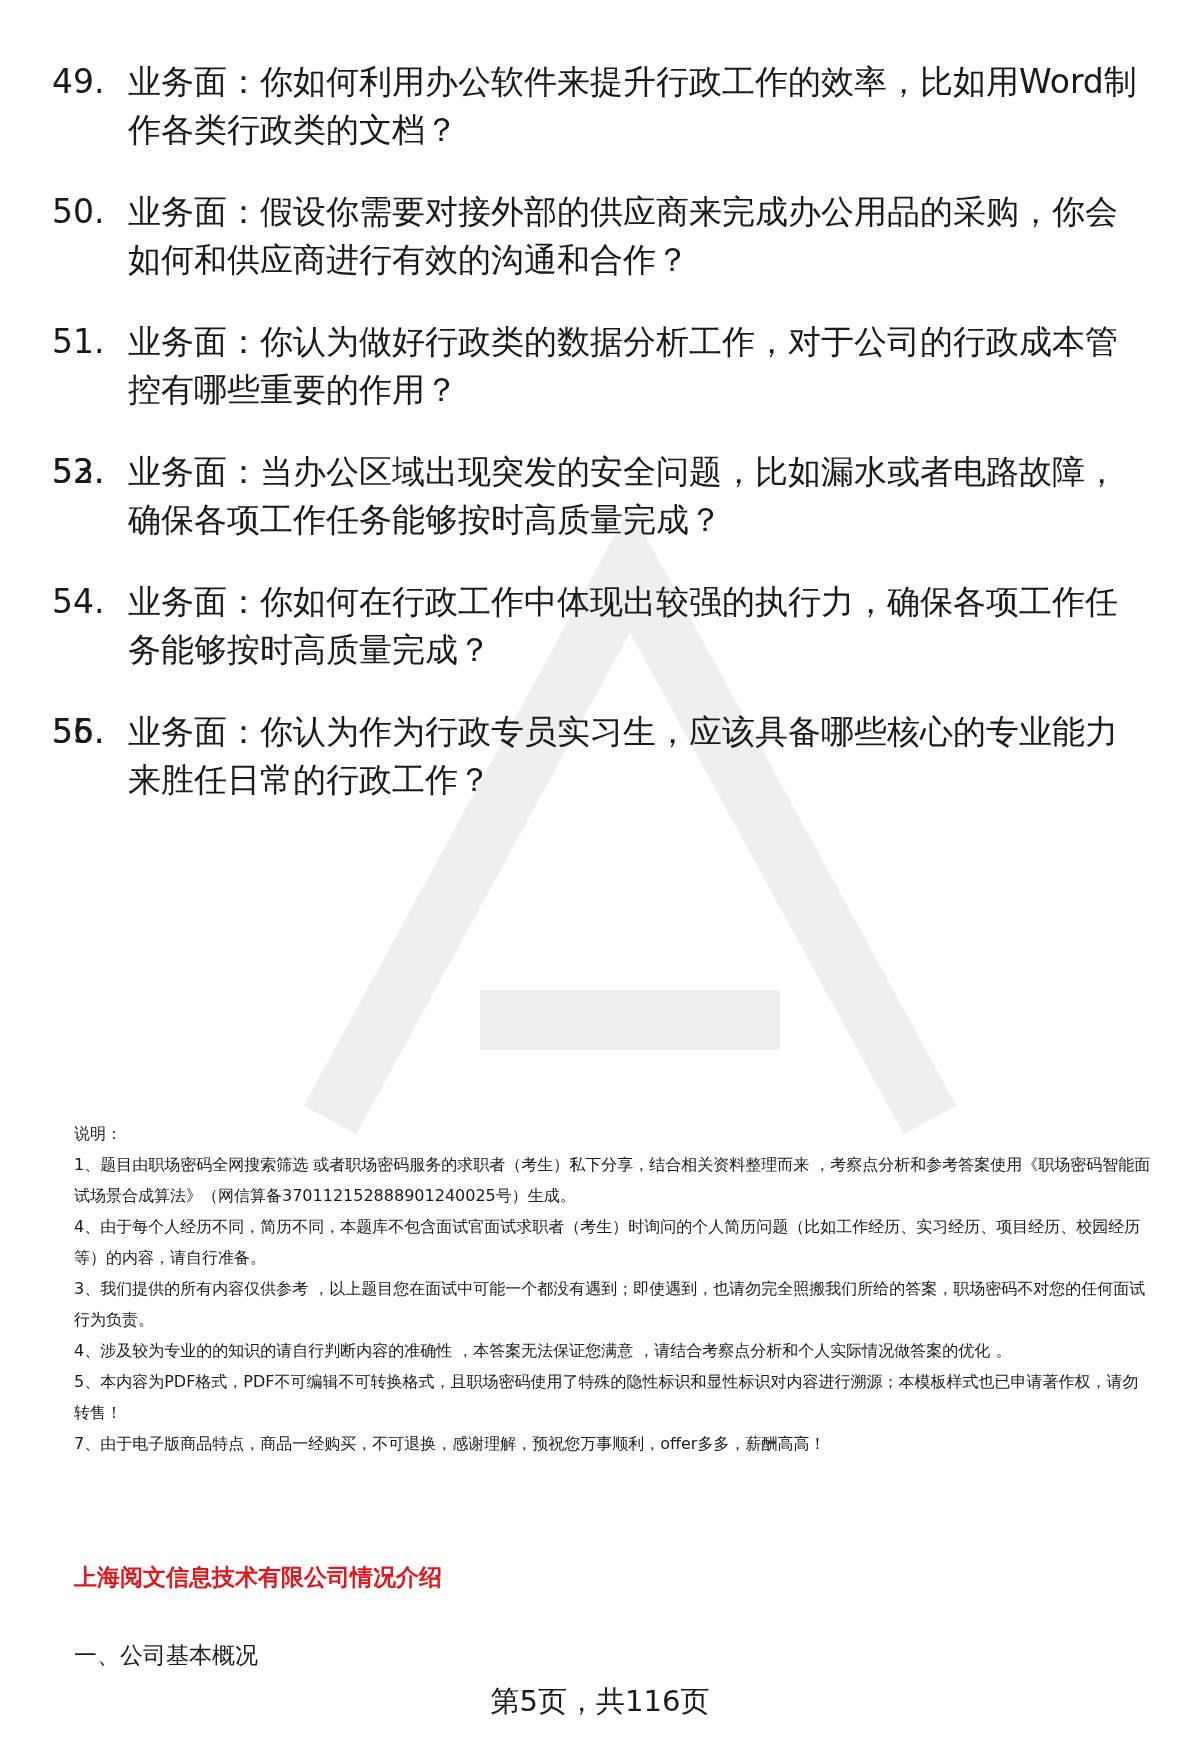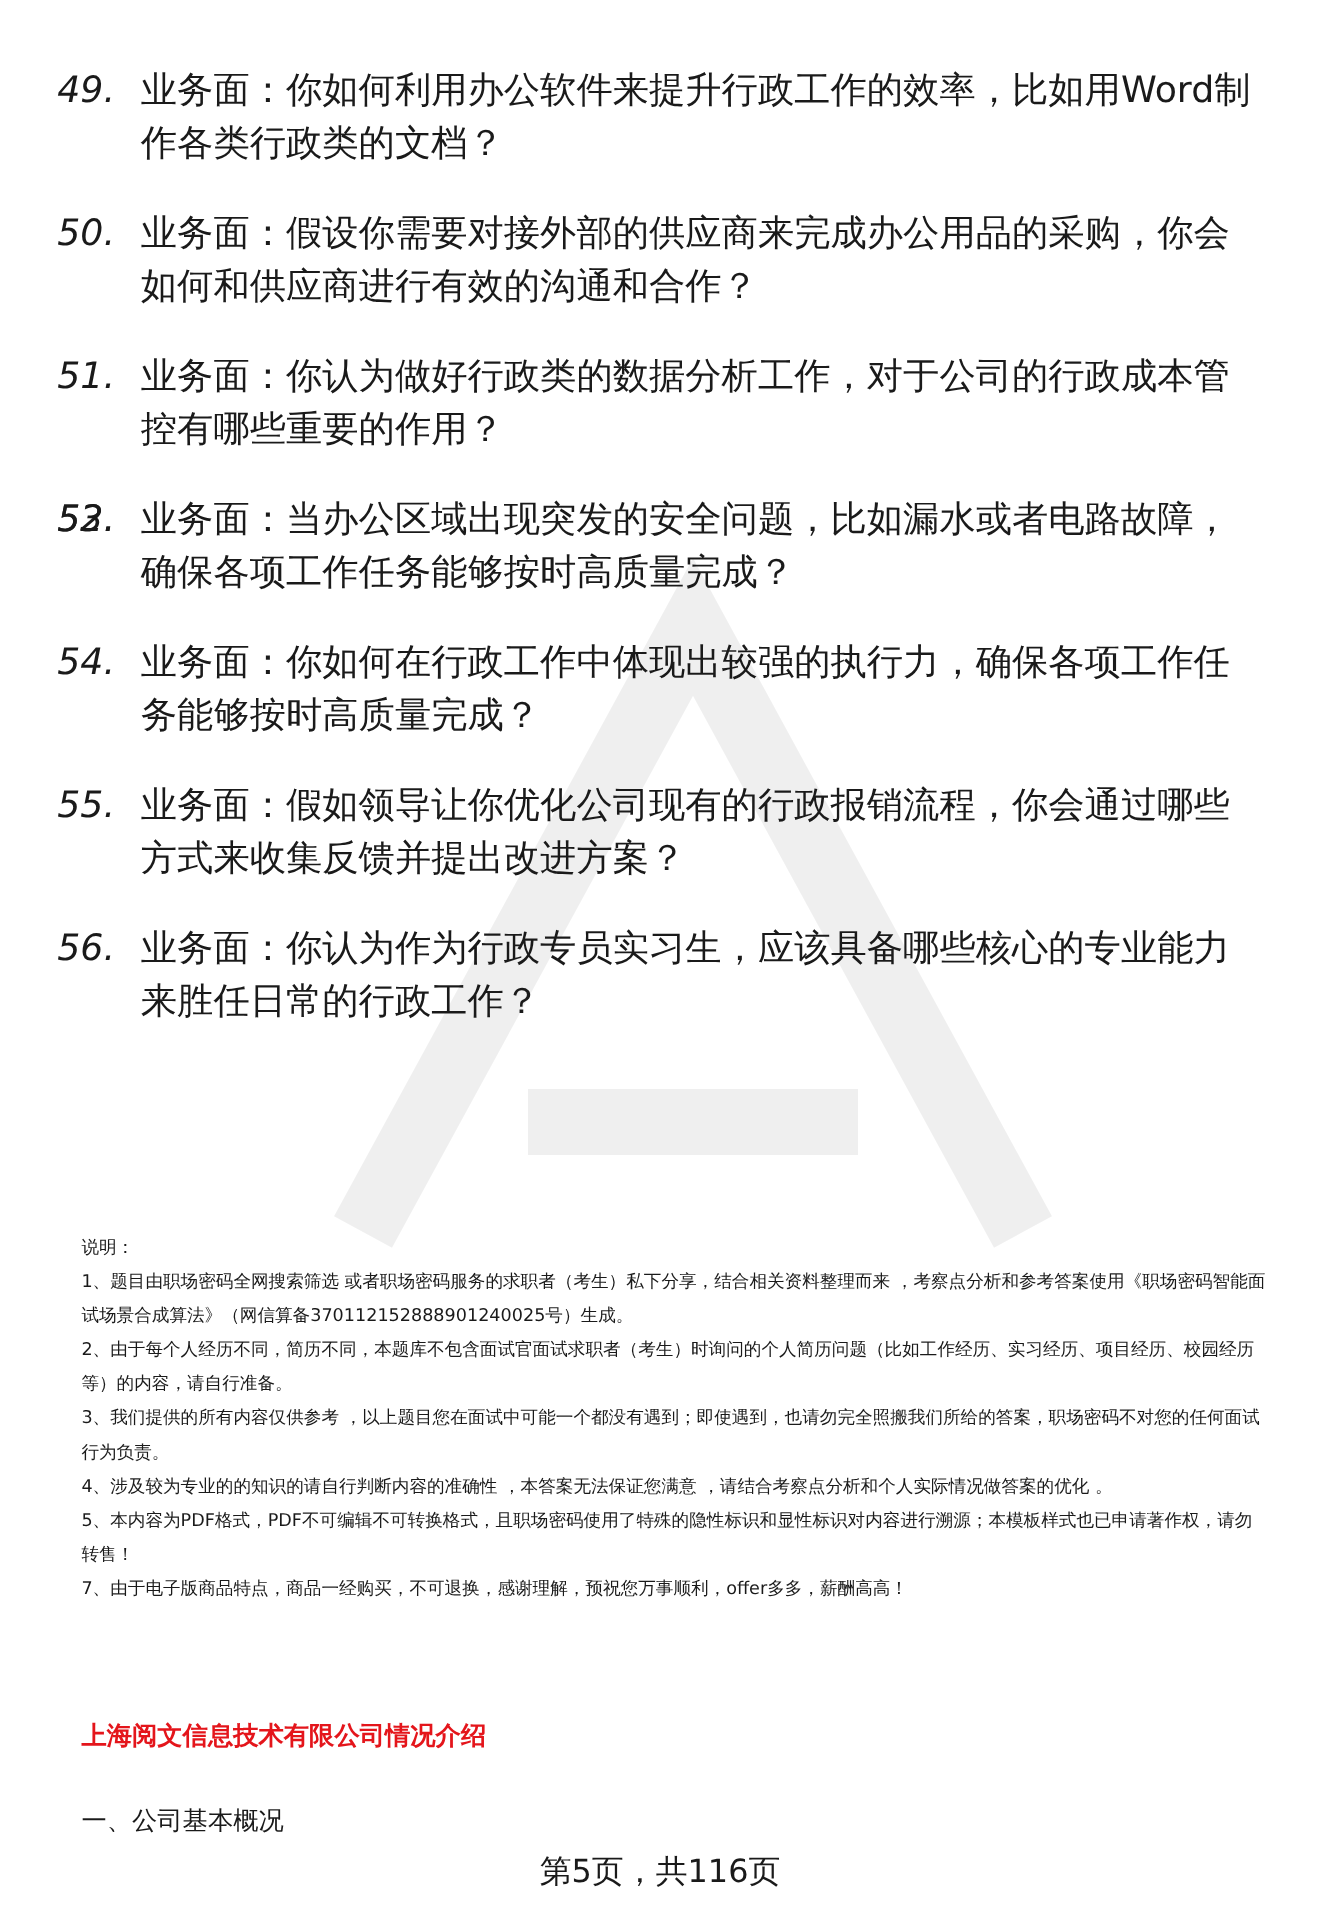--- a/index.html
+++ b/index.html
@@ -9,21 +9,21 @@
     }
     .watermark {
       position: absolute; left: 180px; top: 420px; width: 900px; height: 900px;
       pointer-events: none; opacity: 0.06;
     }
     .questions { position: absolute; left: 0; top: 58px; width: 1200px; }
     .q {
       position: relative; padding-left: 128px; padding-right: 60px;
       font-size: 33px; line-height: 48px; margin-bottom: 34px;
     }
-    .q .num { position: absolute; left: 52px; top: 0; font-style: italic; }
+    .q .num { position: absolute; left: 52px; top: 0; }
     .notes {
       position: absolute; left: 74px; top: 1118px; width: 1080px;
       font-size: 16px; line-height: 31px;
     }
     .notes p { margin: 0; }
     .company {
       position: absolute; left: 74px; top: 1562px;
       font-size: 23px; font-weight: bold; color: #e4151b;
     }
     .section {
@@ -63,32 +63,31 @@
   <div class="q">
     <span class="num">53.</span>
     <span>业务面：当办公区域出现突发的安全问题，比如漏水或者电路故障，确保各项工作任务能够按时高质量完成？</span>
   </div>
   <div class="q">
     <span class="num">54.</span>
     <span>业务面：你如何在行政工作中体现出较强的执行力，确保各项工作任务能够按时高质量完成？</span>
   </div>
   <div class="q">
     <span class="num">55.</span>
-    <span>业务面：假如领导让你优化公司现有的行政报销流程，你会通过哪些方式来收集反馈并提出改进方案？</span>
   </div>
   <div class="q">
     <span class="num">56.</span>
     <span>业务面：你认为作为行政专员实习生，应该具备哪些核心的专业能力来胜任日常的行政工作？</span>
   </div>
 </div>
 
 <div class="notes">
   <p>说明：</p>
   <p>1、题目由职场密码全网搜索筛选 或者职场密码服务的求职者（考生）私下分享，结合相关资料整理而来 ，考察点分析和参考答案使用《职场密码智能面试场景合成算法》（网信算备370112152888901240025号）生成。</p>
-  <p>2、由于每个人经历不同，简历不同，本题库不包含面试官面试求职者（考生）时询问的个人简历问题（比如工作经历、实习经历、项目经历、校园经历等）的内容，请自行准备。</p>
+  <p>4、由于每个人经历不同，简历不同，本题库不包含面试官面试求职者（考生）时询问的个人简历问题（比如工作经历、实习经历、项目经历、校园经历等）的内容，请自行准备。</p>
   <p>3、我们提供的所有内容仅供参考 ，以上题目您在面试中可能一个都没有遇到；即使遇到，也请勿完全照搬我们所给的答案，职场密码不对您的任何面试行为负责。</p>
   <p>4、涉及较为专业的的知识的请自行判断内容的准确性 ，本答案无法保证您满意 ，请结合考察点分析和个人实际情况做答案的优化 。</p>
   <p>5、本内容为PDF格式，PDF不可编辑不可转换格式，且职场密码使用了特殊的隐性标识和显性标识对内容进行溯源；本模板样式也已申请著作权，请勿转售！</p>
   <p>7、由于电子版商品特点，商品一经购买，不可退换，感谢理解，预祝您万事顺利，offer多多，薪酬高高！</p>
 </div>
 
 <div class="company">上海阅文信息技术有限公司情况介绍</div>
 <div class="section">一、公司基本概况</div>
 <div class="footer">第5页，共116页</div>
 

